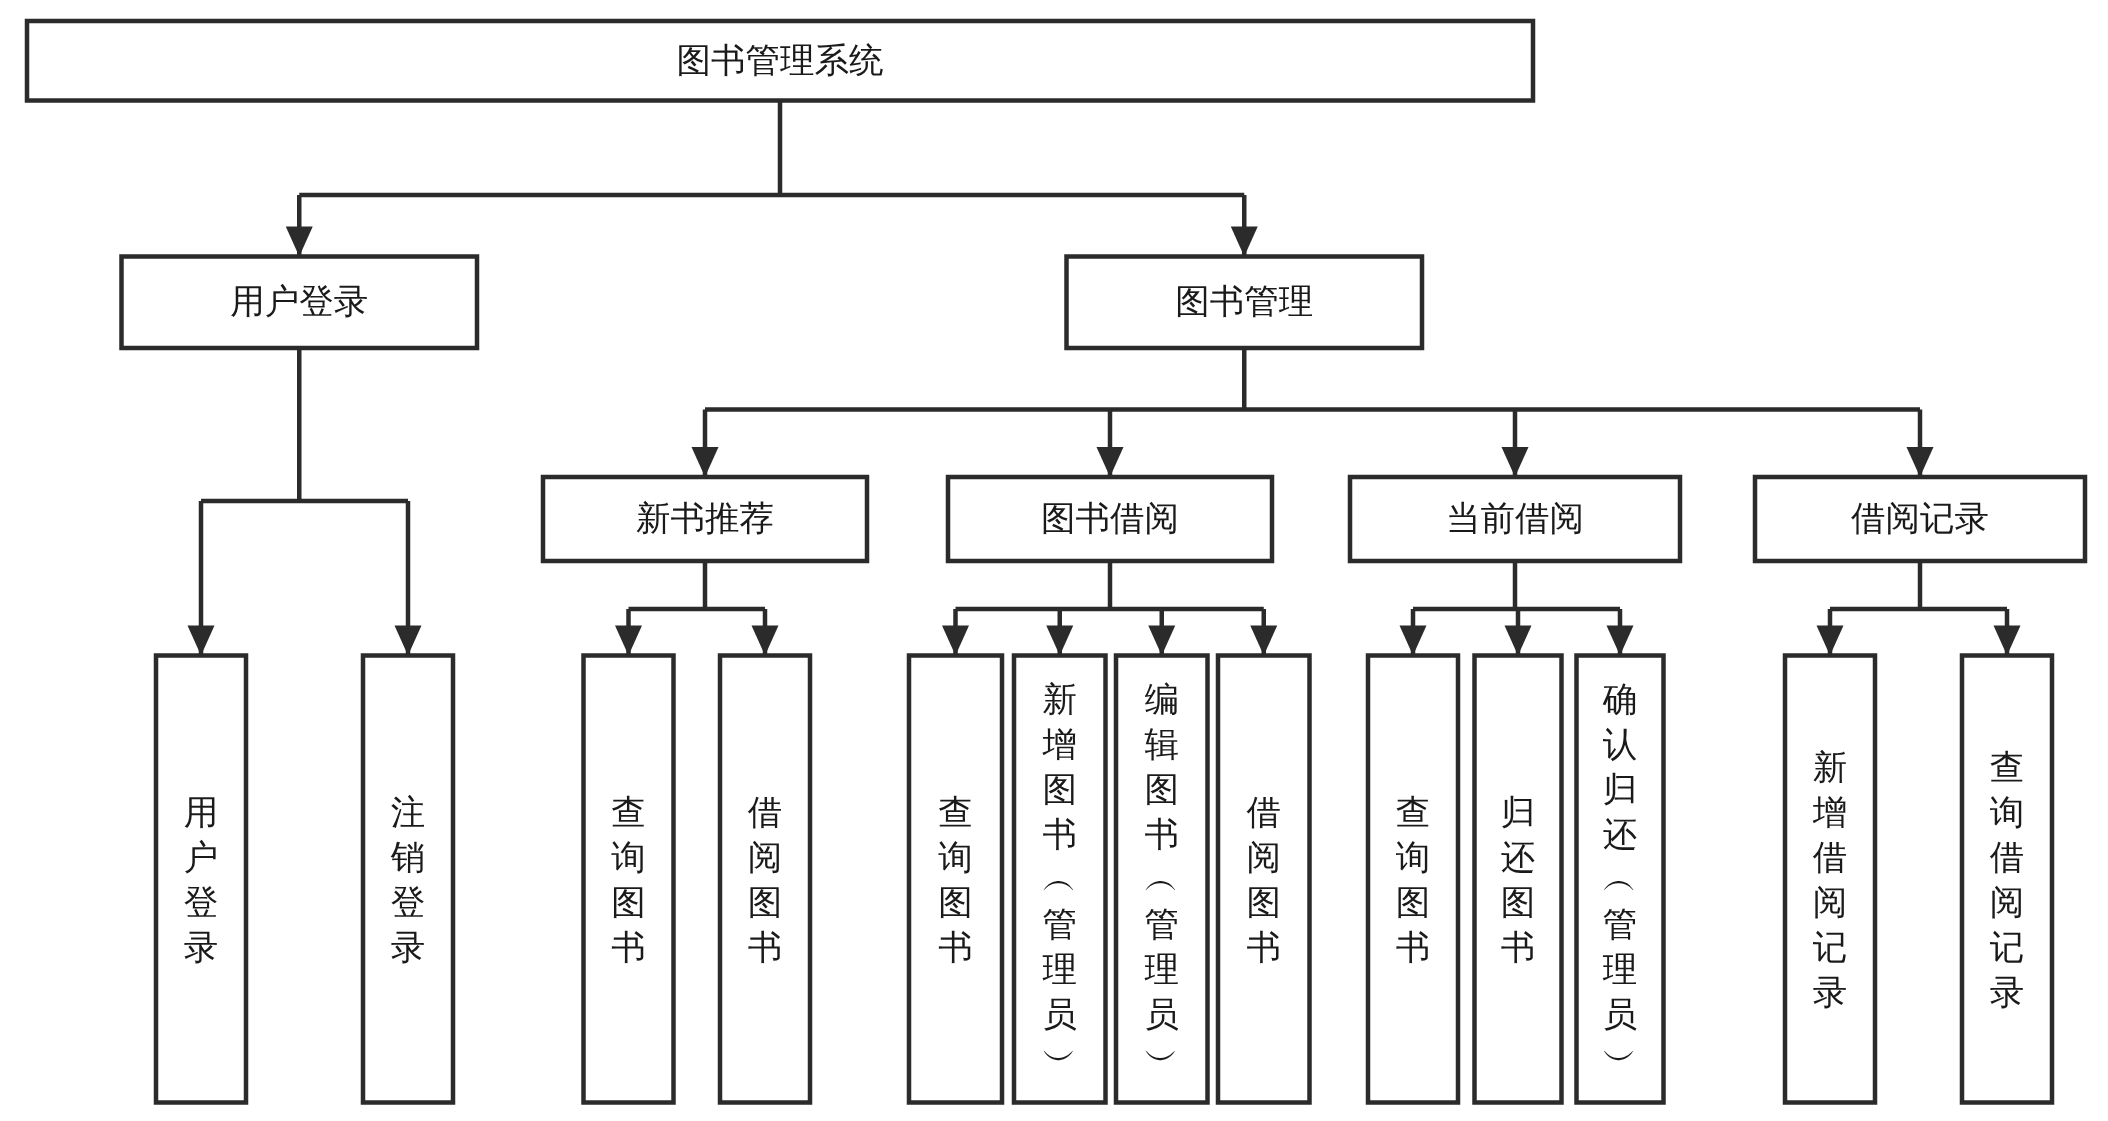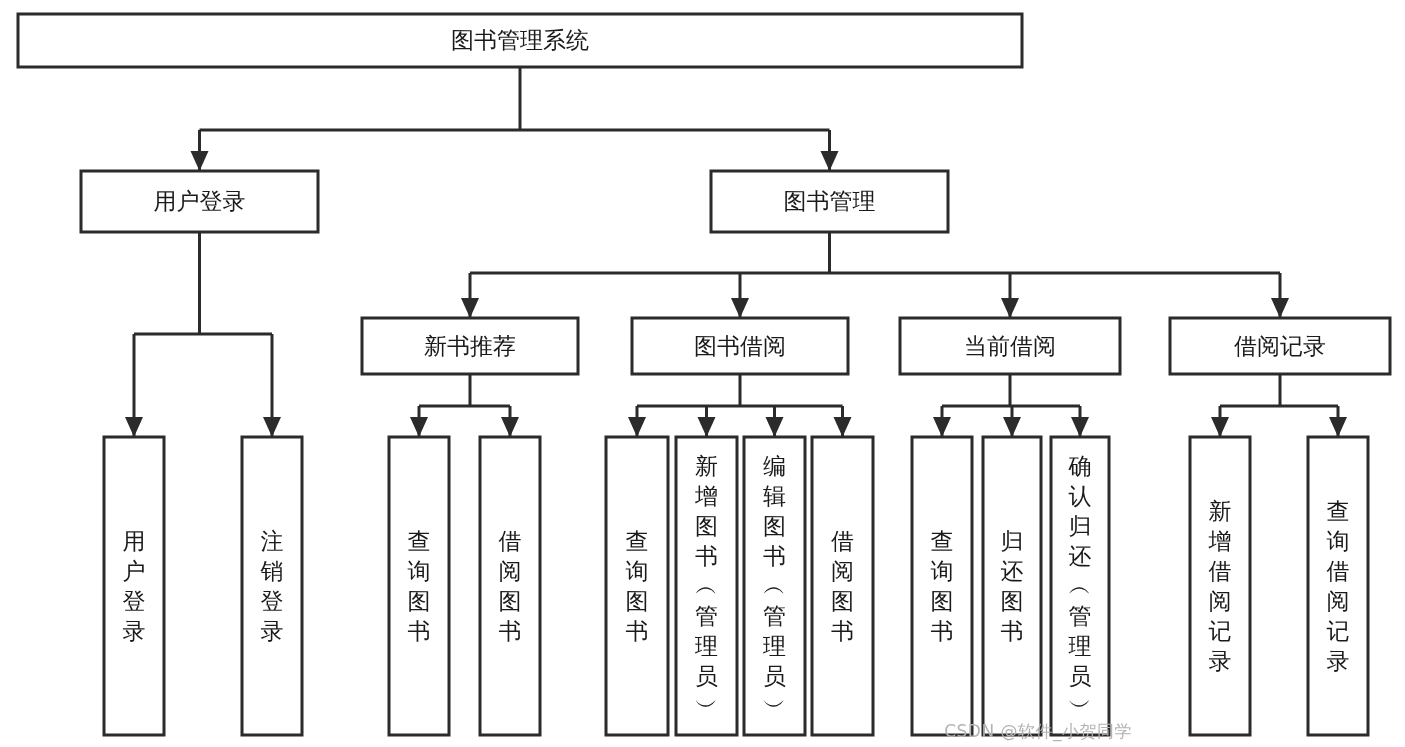--- a/index.html
+++ b/index.html
@@ -184,14 +184,13 @@
         <g>
           <rect x="1190" y="437" width="60" height="298" class="node-box"></rect>
           <text x="1220" y="519" class="node-label-v"><tspan x="1220" dy="0">新</tspan><tspan x="1220" dy="30">增</tspan><tspan x="1220" dy="30">借</tspan><tspan x="1220" dy="30">阅</tspan><tspan x="1220" dy="30">记</tspan><tspan x="1220" dy="30">录</tspan></text>
         </g>
         <g>
           <rect x="1308" y="437" width="60" height="298" class="node-box"></rect>
           <text x="1338" y="519" class="node-label-v"><tspan x="1338" dy="0">查</tspan><tspan x="1338" dy="30">询</tspan><tspan x="1338" dy="30">借</tspan><tspan x="1338" dy="30">阅</tspan><tspan x="1338" dy="30">记</tspan><tspan x="1338" dy="30">录</tspan></text>
         </g>
       </g>
   </svg>
-  <div class="watermark">CSDN @软件_小贺同学</div>
 </div>
 
 </body></html>

